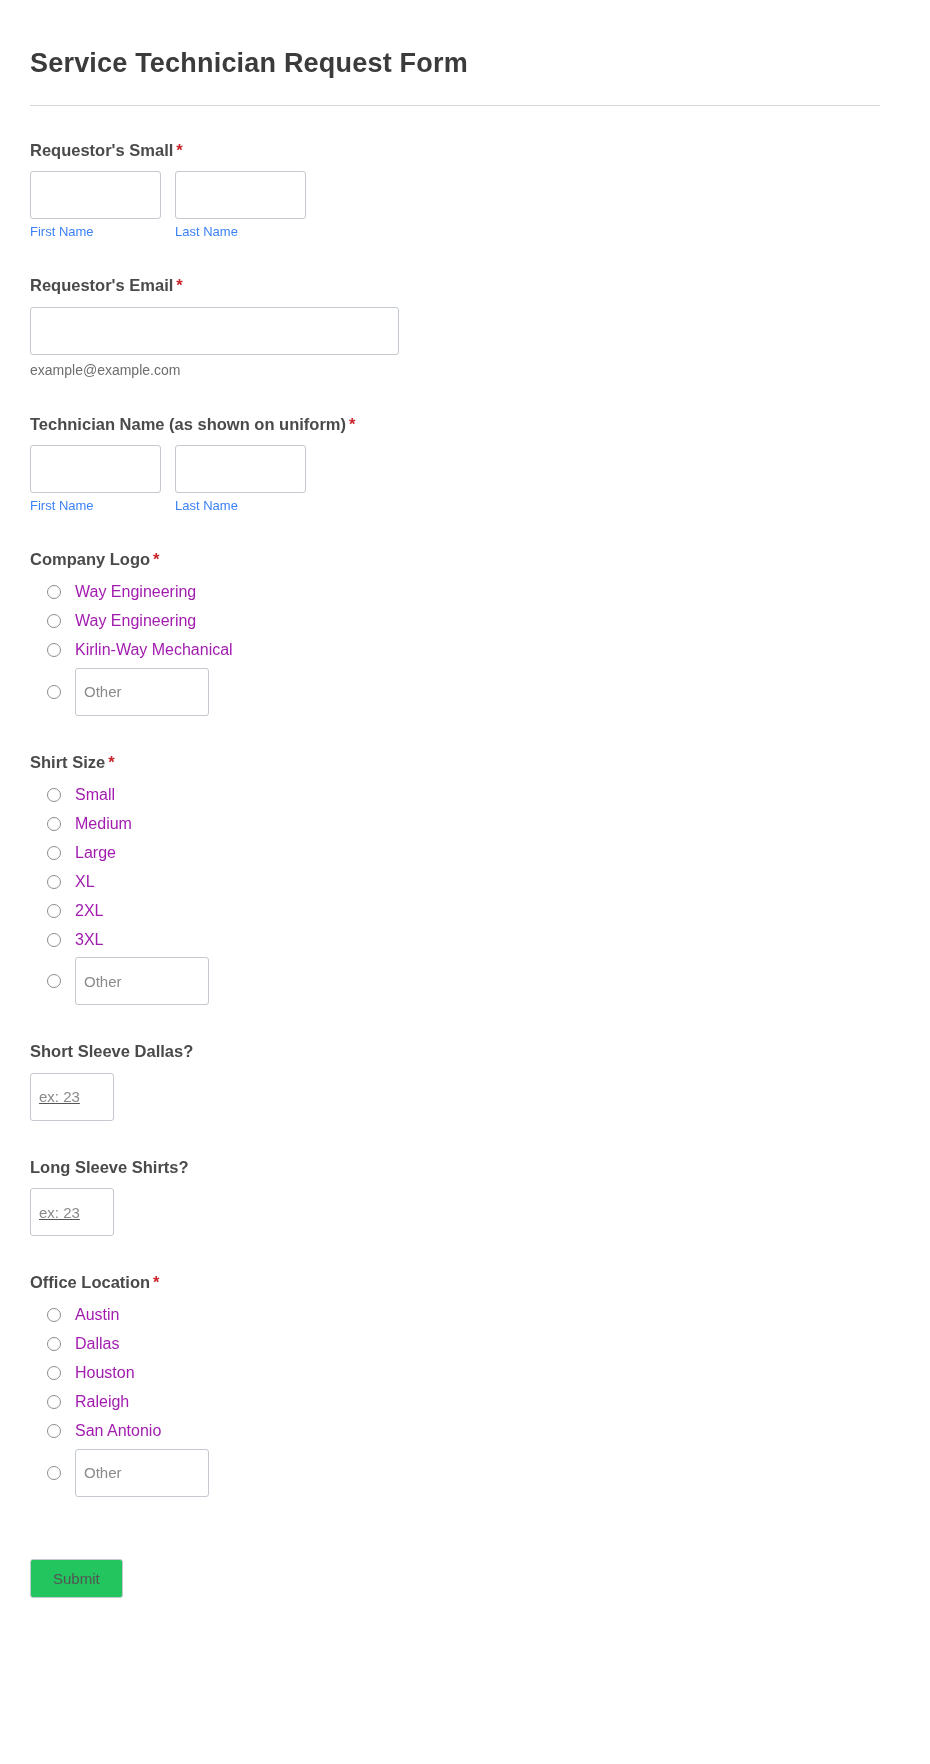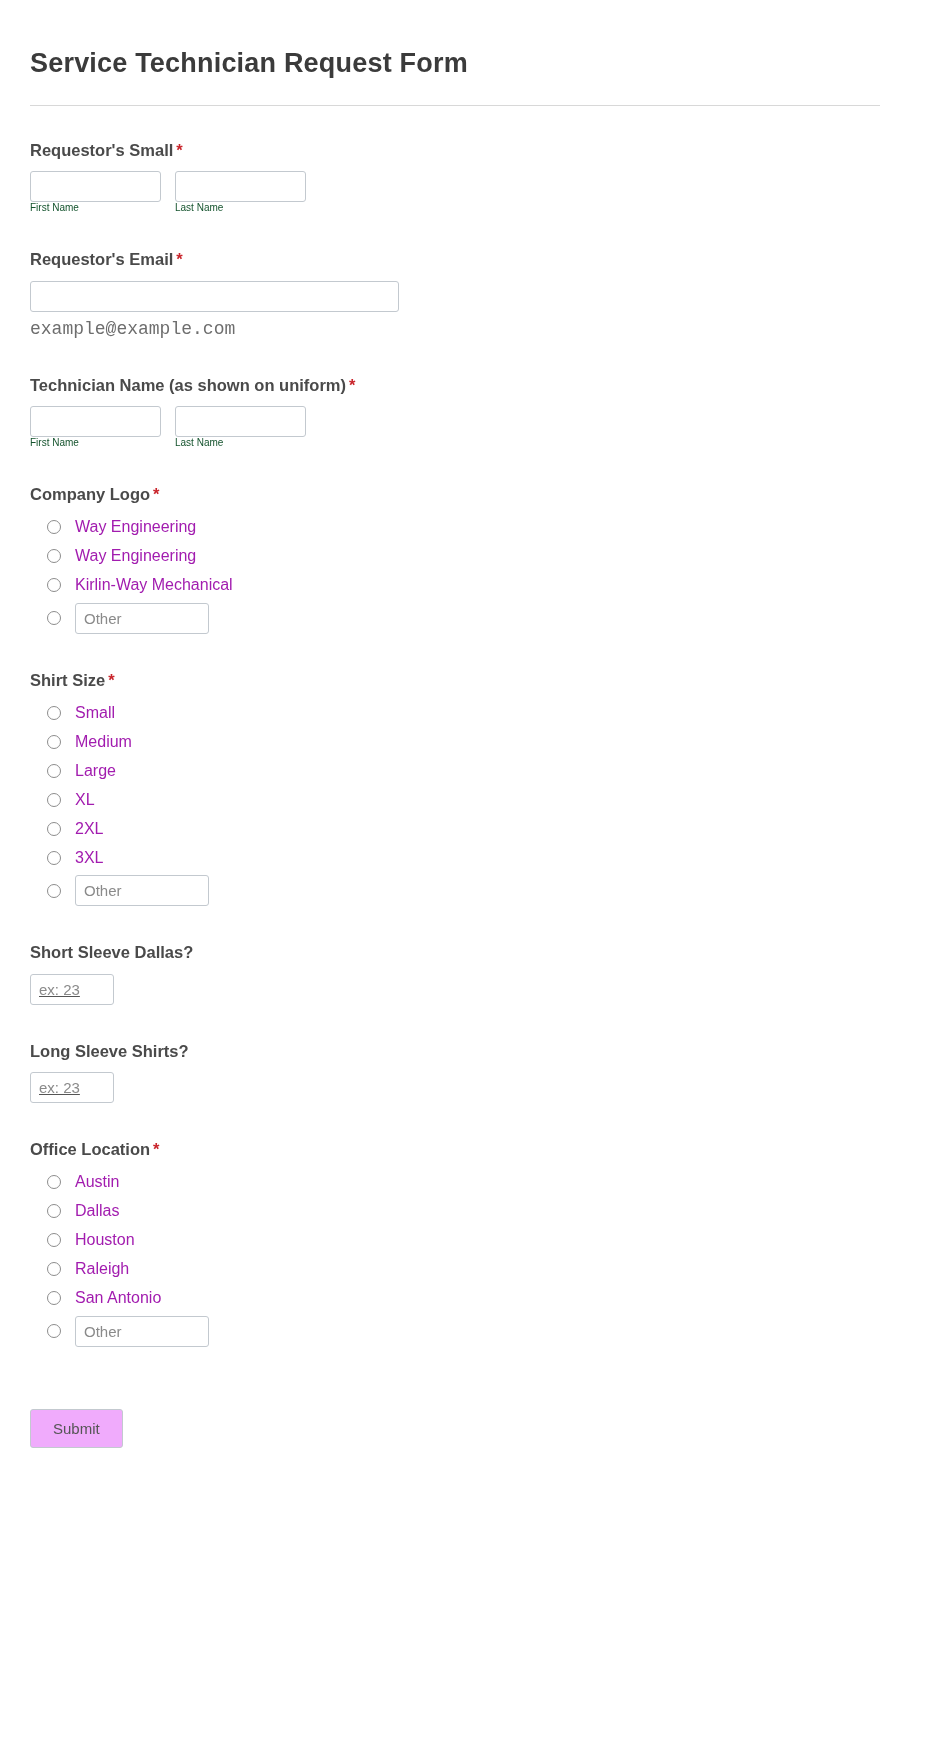--- a/index.html
+++ b/index.html
@@ -53,38 +53,38 @@
     display: flex;
     flex-direction: column;
   }
   input[type="text"], input[type="email"] {
     font-family: "Liberation Sans", sans-serif;
     font-size: 15px;
     color: #555;
     border: 1px solid #c3c9cf;
     border-radius: 3px;
     background: #fff;
-    height: 31px;
+    height: 48px;
     padding: 4px 8px;
     outline: none;
   }
   input::placeholder { color: #8a8a8a; }
   .in-name { width: 131px; }
   .in-email { width: 369px; }
   .in-other { width: 134px; height: 30px; }
   .in-qty { width: 84px; height: 31px; font-size: 15px; text-decoration: underline; }
   .sub-label {
-    font-size: 10px;
-    color: #14532d;
+    font-size: 13px;
+    color: #3b82f6;
+    margin-top: 5px;
   }
   .helper-text {
-    font-size: 18px;
+    font-size: 14px;
     color: #6e6e6e;
     margin-top: 7px;
-    font-family: Liberation Mono, monospace;
   }
   .radio-list {
     margin-top: 2px;
   }
   .radio-row {
     display: flex;
     align-items: center;
     margin-bottom: 6px;
     min-height: 23px;
   }
@@ -101,21 +101,21 @@
   .radio-label {
     font-size: 16px;
     color: #a21caf;
   }
   .radio-row.other-row { margin-top: 2px; }
   .submit-wrap { margin-top: 62px; }
   .submit-btn {
     font-family: "Liberation Sans", sans-serif;
     font-size: 15px;
     color: #555;
-    background: #f0abfc;
+    background: #22c55e;
     border: 1px solid #c3c9cf;
     border-radius: 3px;
     padding: 10px 22px;
     cursor: pointer;
   }
 </style>
 </head>
 <body>
 
 <div class="form-wrap">

